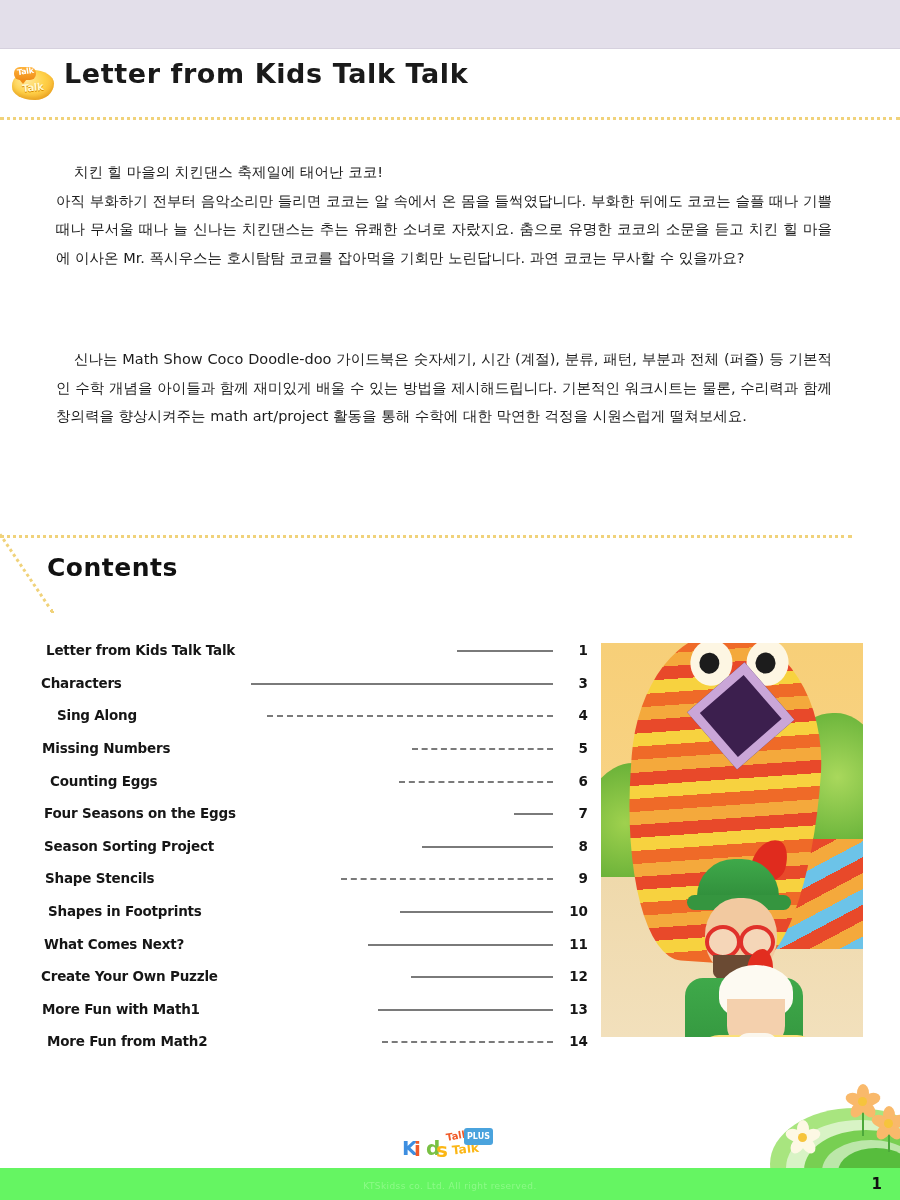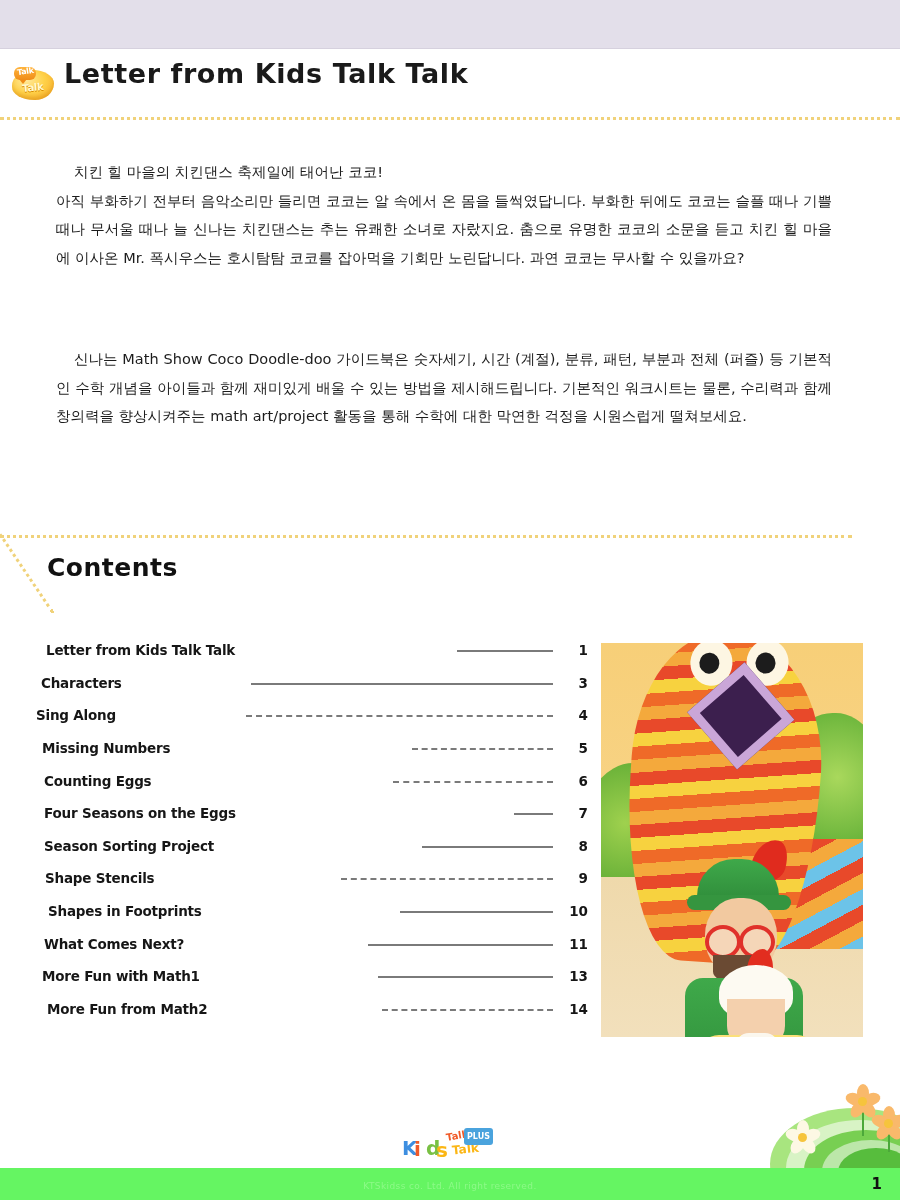--- a/index.html
+++ b/index.html
@@ -462,31 +462,31 @@
         <span class="toc-label" style="margin-left: 10px;">Letter from Kids Talk Talk</span>
         <span class="toc-leader solid" style="margin-left: 222px; flex: 1 1 auto;"></span>
         <span class="toc-page">1</span>
       </div>
       <div class="toc-row">
         <span class="toc-label" style="margin-left: 5px;">Characters</span>
         <span class="toc-leader solid" style="margin-left: 129px; flex: 1 1 auto;"></span>
         <span class="toc-page">3</span>
       </div>
       <div class="toc-row">
-        <span class="toc-label" style="margin-left: 0;">Sing Along</span>
+        <span class="toc-label" style="margin-left: 21px;">Sing Along</span>
         <span class="toc-leader dashed" style="margin-left: 130px; flex: 1 1 auto;"></span>
         <span class="toc-page">4</span>
       </div>
       <div class="toc-row">
         <span class="toc-label" style="margin-left: 6px;">Missing Numbers</span>
         <span class="toc-leader dashed" style="margin-left: 242px; flex: 1 1 auto;"></span>
         <span class="toc-page">5</span>
       </div>
       <div class="toc-row">
-        <span class="toc-label" style="margin-left: 8px; text-align: right;">Counting Eggs</span>
+        <span class="toc-label" style="margin-left: 14px; text-align: right;">Counting Eggs</span>
         <span class="toc-leader dashed" style="margin-left: 242px; flex: 1 1 auto;"></span>
         <span class="toc-page">6</span>
       </div>
       <div class="toc-row">
         <span class="toc-label" style="margin-left: 8px;">Four Seasons on the Eggs</span>
         <span class="toc-leader solid" style="margin-left: 278px; flex: 1 1 auto;"></span>
         <span class="toc-page">7</span>
       </div>
       <div class="toc-row">
         <span class="toc-label" style="margin-left: 8px;">Season Sorting Project</span>
@@ -500,20 +500,25 @@
       </div>
       <div class="toc-row">
         <span class="toc-label" style="margin-left: 12px;">Shapes in Footprints</span>
         <span class="toc-leader solid" style="margin-left: 198px; flex: 1 1 auto;"></span>
         <span class="toc-page">10</span>
       </div>
       <div class="toc-row">
         <span class="toc-label" style="margin-left: 8px;">What Comes Next?</span>
         <span class="toc-leader solid" style="margin-left: 184px; flex: 1 1 auto;"></span>
         <span class="toc-page">11</span>
+      </div>
+      <div class="toc-row">
+        <span class="toc-label" style="margin-left: 5px;">Create Your Own  Puzzle</span>
+        <span class="toc-leader solid" style="margin-left: 193px; flex: 1 1 auto;"></span>
+        <span class="toc-page">12</span>
       </div>
       <div class="toc-row">
         <span class="toc-label" style="margin-left: 6px;">More Fun with Math1</span>
         <span class="toc-leader solid" style="margin-left: 178px; flex: 1 1 auto;"></span>
         <span class="toc-page">13</span>
       </div>
       <div class="toc-row">
         <span class="toc-label" style="margin-left: 11px;">More Fun from Math2</span>
         <span class="toc-leader dashed" style="margin-left: 175px; flex: 1 1 auto;"></span>
         <span class="toc-page">14</span>

